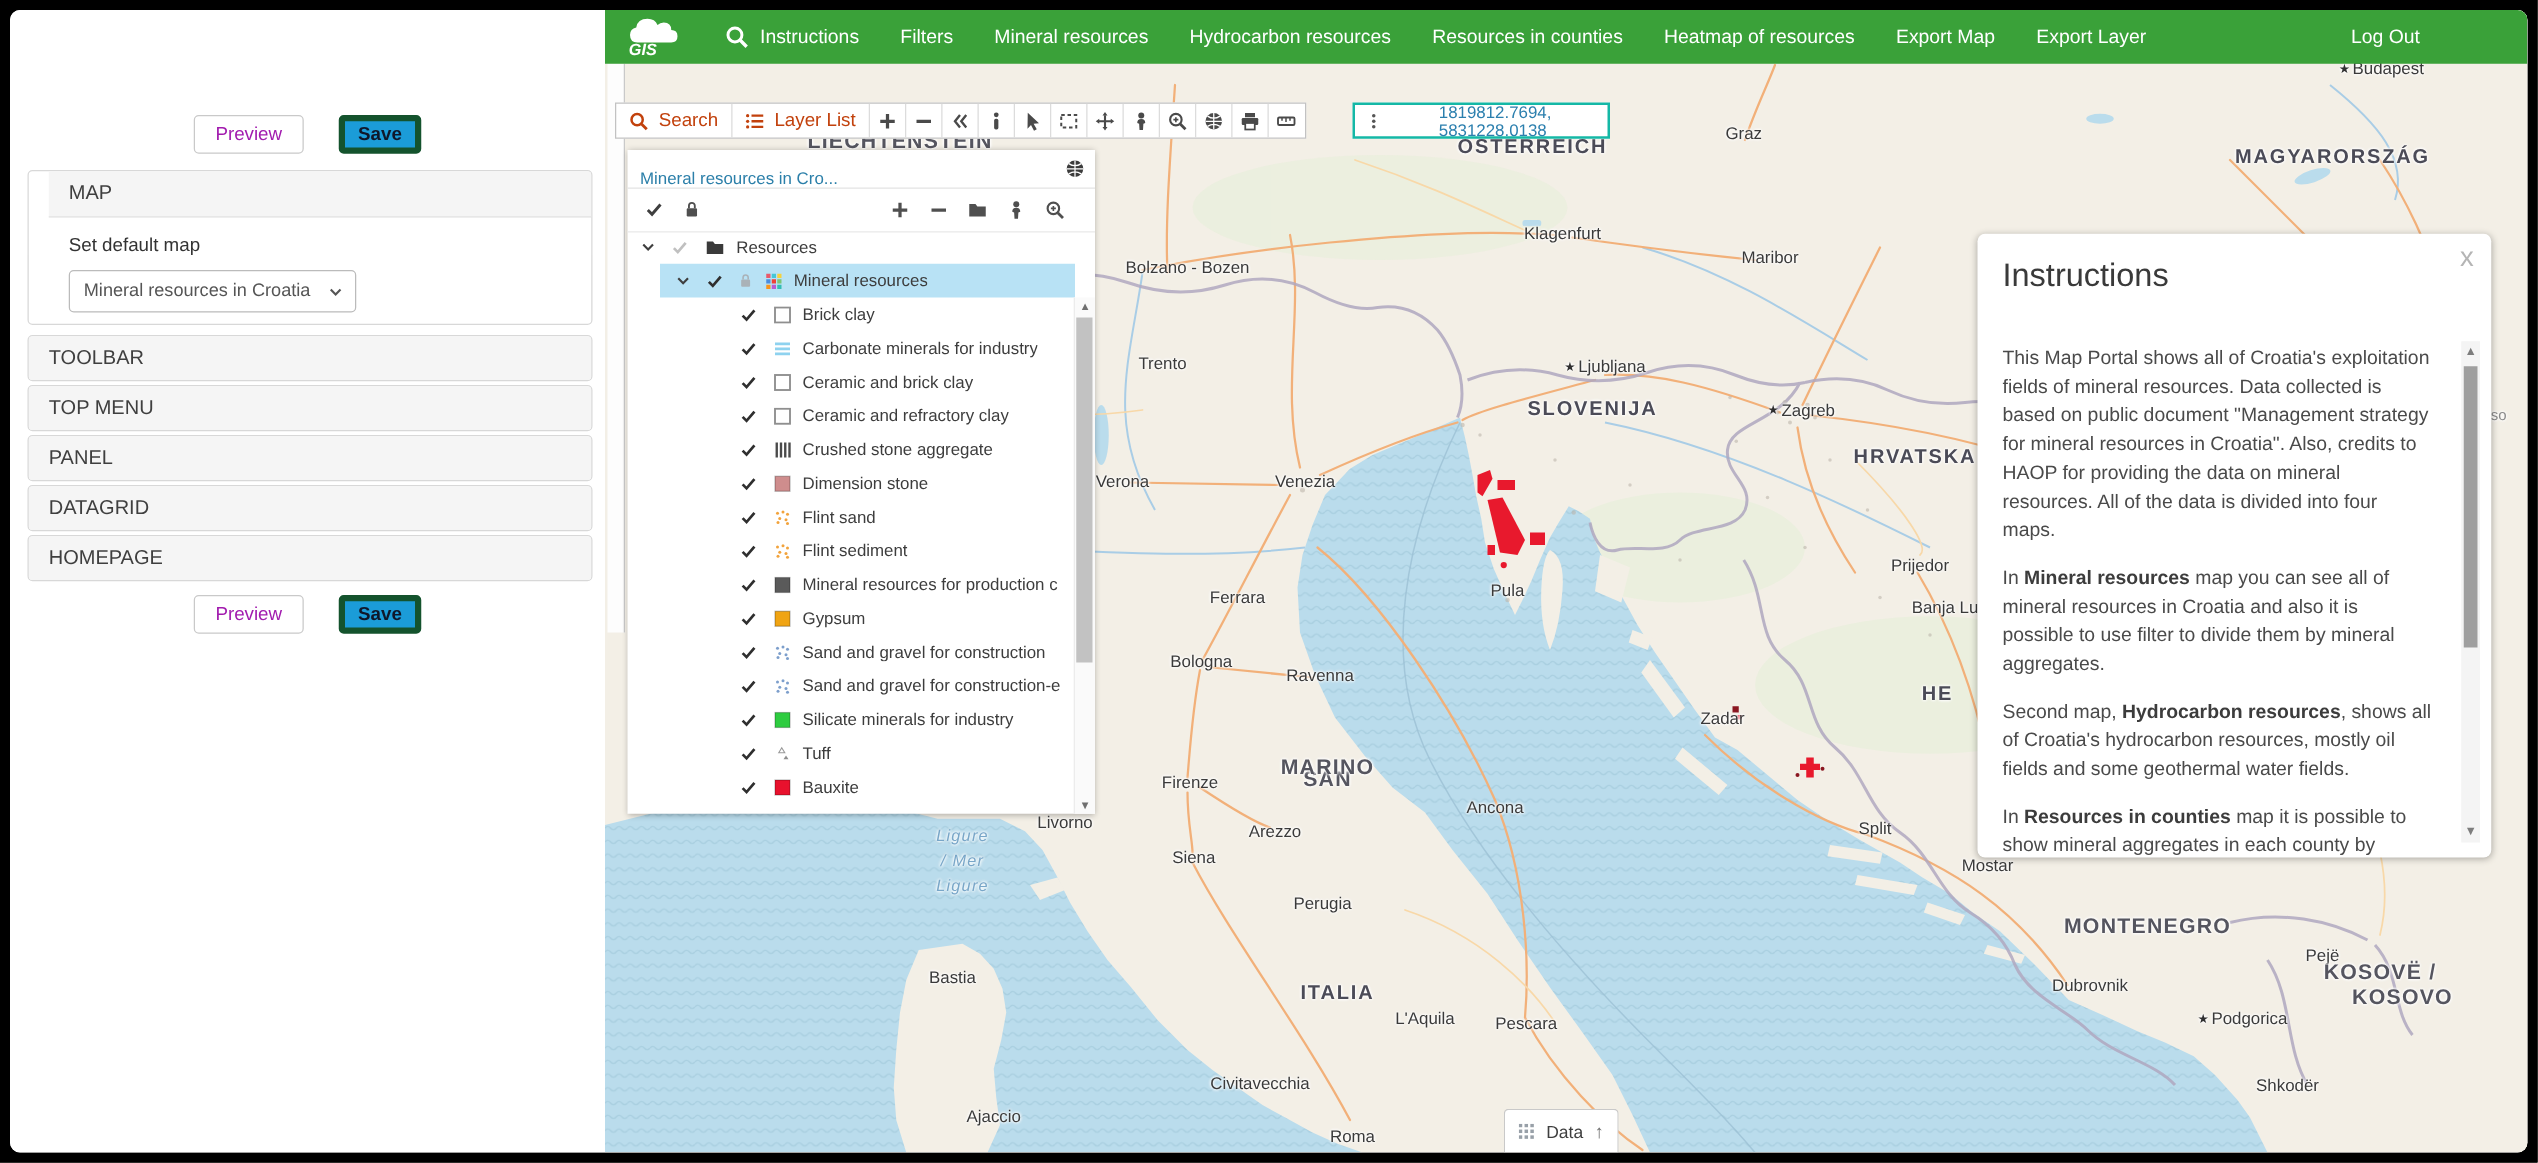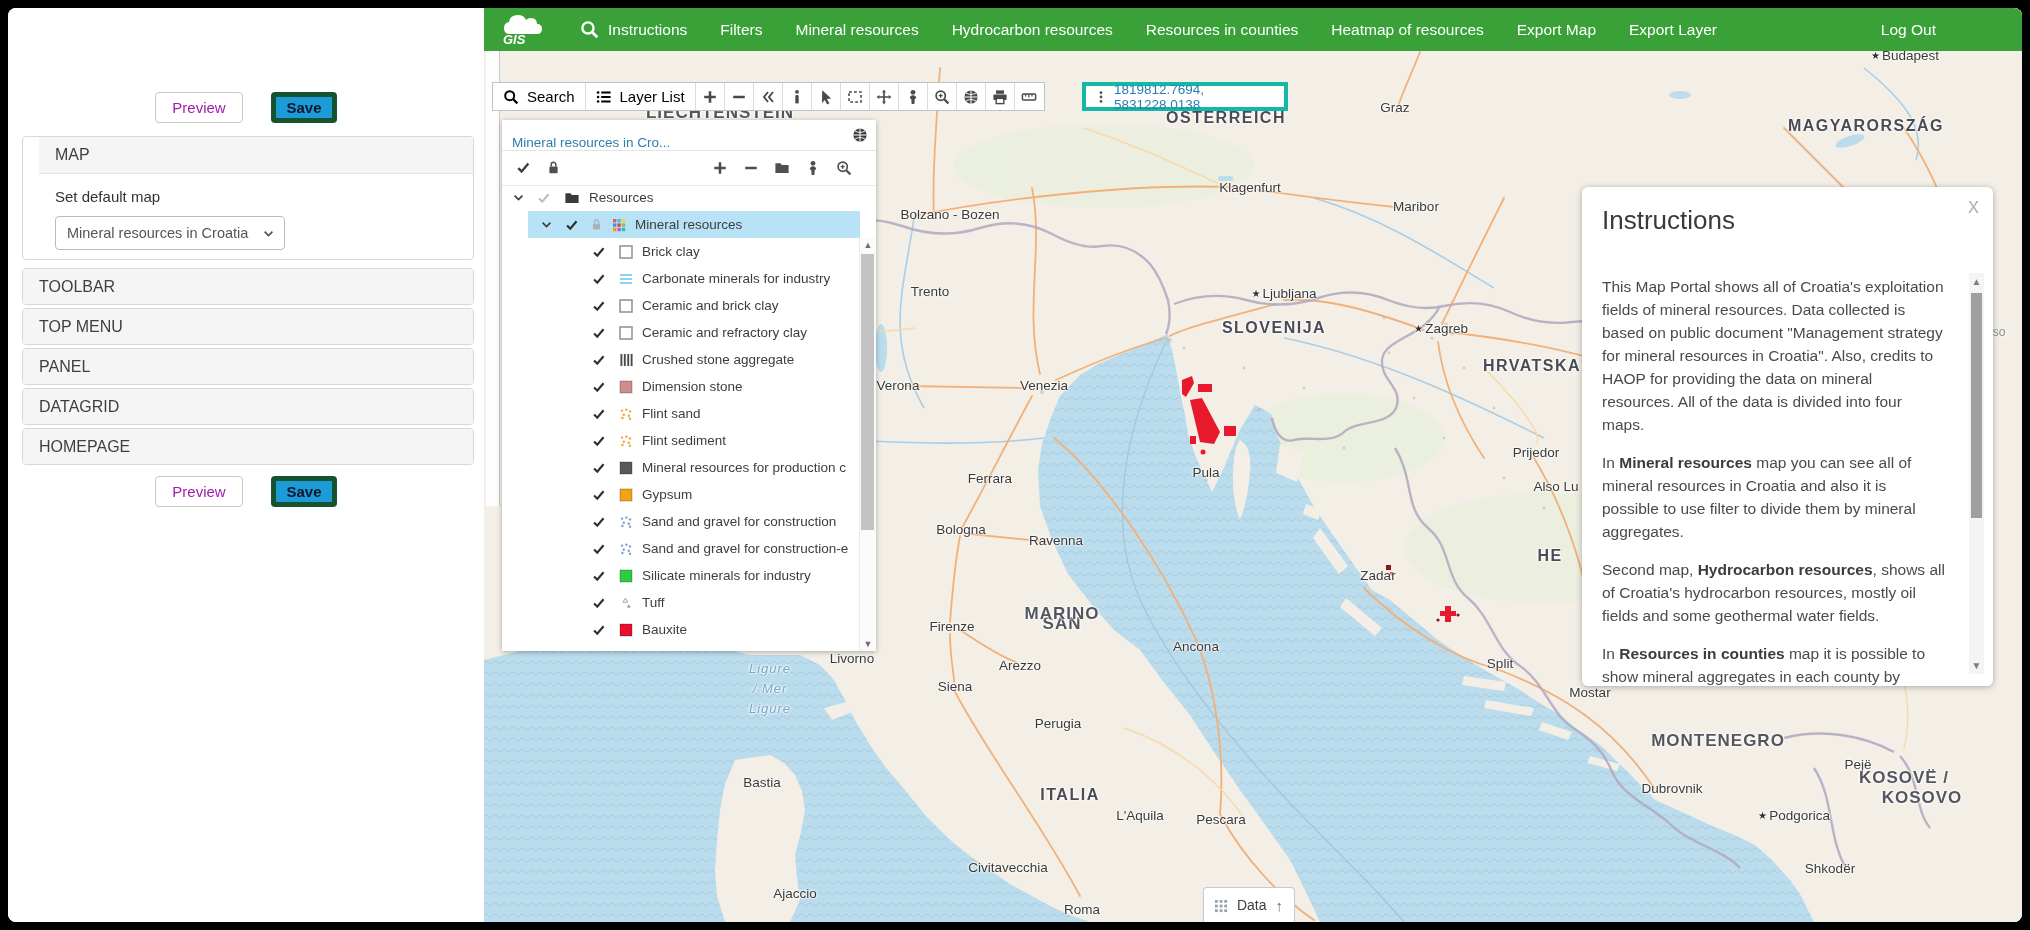--- a/index.html
+++ b/index.html
@@ -43,24 +43,24 @@
   .nav-logo{position:absolute;left:12px;top:4px;width:48px;height:36px;}
   .nav-search{position:absolute;left:96px;top:12px;width:19px;height:19px;color:#fff;cursor:pointer;}
   .nav-items{position:absolute;left:124px;top:0;height:43px;display:flex;align-items:center;gap:33px;}
   .nav-item{color:#fff;font-size:15.5px;cursor:pointer;white-space:nowrap;}
   .nav-logout{position:absolute;right:86px;top:0;height:43px;display:flex;align-items:center;color:#fff;font-size:15.5px;cursor:pointer;}
 
   
   .tbar{position:absolute;left:8px;top:74px;height:29px;background:#fff;border:1px solid #c2c2c2;display:flex;z-index:5;box-sizing:border-box;}
   .tcell{height:100%;display:flex;align-items:center;justify-content:center;border-right:1px solid #dcdcdc;cursor:pointer;color:#4a4a4a;box-sizing:border-box;}
   .tcell:last-child{border-right:none;}
-  .tcell.wide{padding:0 10px;gap:8px;font-size:15px;color:#000000;}
+  .tcell.wide{padding:0 10px;gap:8px;font-size:15px;color:#c2410c;}
   .tcell.icon{width:29px;}
   .tcell .ig{width:16px;height:16px;display:block;}
-  .coordbox{position:absolute;left:598px;top:74px;width:206px;height:29px;background:#fff;border:4px solid #14b8a6;display:flex;align-items:center;z-index:5;box-sizing:border-box;}
+  .coordbox{position:absolute;left:598px;top:74px;width:206px;height:29px;background:#fff;border:2px solid #14b8a6;display:flex;align-items:center;z-index:5;box-sizing:border-box;gap:39px;}
   .coordbox .kebab{width:14px;height:16px;margin:0 6px 0 8px;color:#555;}
   .coords{font-size:13.5px;color:#2b7fae;}
 
   
   .wstrip{position:absolute;left:2px;top:43px;width:13px;height:455px;background:#fdfdfd;border-right:1px solid #c9c9c9;z-index:2;}
 
   
   .lpanel{position:absolute;left:18px;top:112px;width:374px;height:531px;background:#fff;box-shadow:0 1px 5px rgba(0,0,0,.3);z-index:4;font-size:13px;color:#3d3d3d;}
   .lp-h1{position:relative;height:30px;border-bottom:1px solid #e3e3e3;display:flex;align-items:flex-end;}
   .lp-title{margin-left:10px;color:#2b7fa9;font-size:13.5px;cursor:pointer;}
@@ -310,21 +310,21 @@
           <span class="lb country" style="left: 790px; top: 320px;">SLOVENIJA</span>
           <span class="lb city" style="left: 957px; top: 320px;"><span class="star">★</span>Zagreb</span>
           <span class="lb country" style="left: 1048px; top: 358px;">HRVATSKA</span>
           <span class="lb city" style="left: 414px; top: 377px;">Verona</span>
           <span class="lb city" style="left: 560px; top: 377px;">Venezia</span>
           <span class="lb city" style="left: 506px; top: 470px;">Ferrara</span>
           <span class="lb city" style="left: 477px; top: 521px;">Bologna</span>
           <span class="lb city" style="left: 572px; top: 532px;">Ravenna</span>
           <span class="lb city" style="left: 722px; top: 464px;">Pula</span>
           <span class="lb city" style="left: 1052px; top: 444px;">Prijedor</span>
-          <span class="lb city" style="left: 1072px; top: 478px;">Also Lu</span>
+          <span class="lb city" style="left: 1072px; top: 478px;">Banja Lu</span>
           <span class="lb country" style="left: 1066px; top: 548px;">HE</span>
           <span class="lb city" style="left: 894px; top: 567px;">Zadar</span>
           <span class="lb country-sm" style="left: 578px; top: 590px; margin-top: 26px;">SAN</span>
           <span class="lb country-sm" style="left: 578px; top: 606px;">MARINO</span>
           <span class="lb city" style="left: 468px; top: 618px;">Firenze</span>
           <span class="lb city" style="left: 712px; top: 638px;">Ancona</span>
           <span class="lb city" style="left: 368px; top: 650px;">Livorno</span>
           <span class="lb city" style="left: 536px; top: 657px;">Arezzo</span>
           <span class="lb city" style="left: 471px; top: 678px;">Siena</span>
           <span class="lb city" style="left: 1016px; top: 655px;">Split</span>

